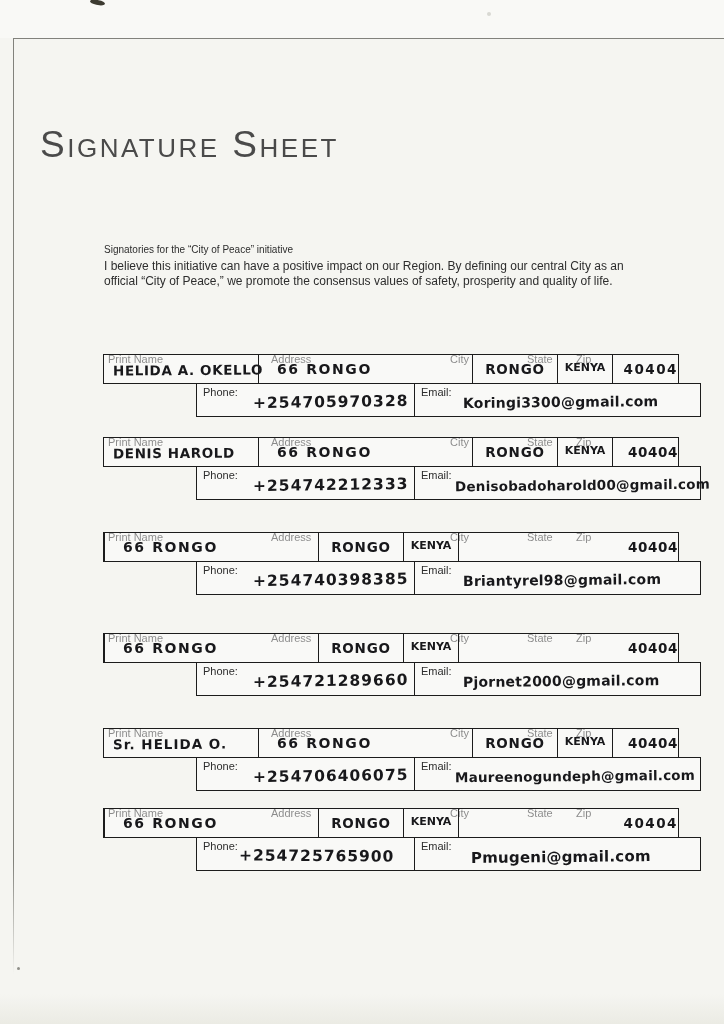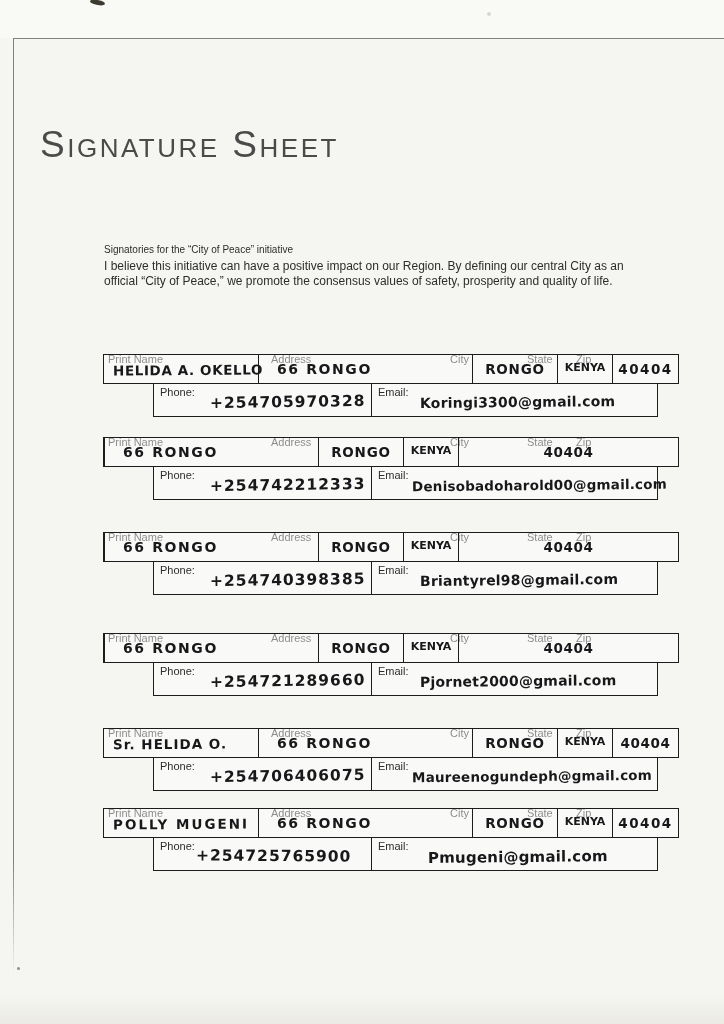--- a/index.html
+++ b/index.html
@@ -47,28 +47,28 @@
   .block:nth-of-type(5){ top:715px; }
   .block:nth-of-type(6){ top:795px; }
 
   .hdr { position:relative; height:13px; font-size:11px; color:#2d2d2d; }
   .lbl { position:absolute; top:0; white-space:nowrap;margin-top:12px; }
   .l-pn{ left:5px; }  .l-ad{ left:168px; } .l-ci{ left:347px; }
   .l-st{ left:424px; } .l-zp{ left:473px; }
 
   .row1 { position:relative; display:flex; height:30px;
           border:1.5px solid #1c1c1c; background:rgba(255,255,255,0.45); }
-  .row2 { position:relative; display:flex; height:34px; margin-left:50px; margin-top:-1.5px;
+  .row2 { position:relative; display:flex; height:34px; margin-left:93px; margin-top:-1.5px;
           width:505px; border:1.5px solid #1c1c1c; background:rgba(255,255,255,0.45); }
   .cell { position:relative; height:100%; }
   .c-name { width:154px;text-decoration:underline; }
   .c-addr { width:214px; border-left:1.5px solid #1c1c1c; }
   .c-city { width:85px;  border-left:1.5px solid #1c1c1c; text-align:center; }
   .c-state{ width:55px;  border-left:1.5px solid #1c1c1c; text-align:center; }
-  .c-zip  { flex:1;      border-left:1.5px solid #1c1c1c; text-align:center; }
+  .c-zip  { flex:1;      border-left:1.5px solid #1c1c1c; text-align:right; }
   .c-phone{ width:218px; border-right:1.5px solid #1c1c1c; }
   .c-email{ flex:1; }
   .flabel { position:absolute; left:6px; top:2px; font-size:11px; color:#2d2d2d; }
 
   
   .hw { font-family:"DejaVu Sans", sans-serif; font-weight:bold; color:#18181b;
         display:inline-block; white-space:nowrap; }
   .hw-name  { font-size:13.5px; padding:7px 0 0 9px; letter-spacing:0.6px; transform:rotate(-0.4deg); }
   .hw-addr  { font-size:14px; padding:6px 0 0 18px; letter-spacing:1.6px; }
   .hw-city  { font-size:13.5px; padding-top:6px; letter-spacing:0.8px; }
@@ -144,20 +144,23 @@
 
   <section class="block">
     <div class="hdr">
       <span class="lbl l-pn">Print Name</span>
       <span class="lbl l-ad">Address</span>
       <span class="lbl l-ci">City</span>
       <span class="lbl l-st">State</span>
       <span class="lbl l-zp">Zip</span>
     </div>
     <div class="row1">
+      <div class="cell c-name">
+        <span class="hw hw-name">DENIS HAROLD</span>
+      </div>
       <div class="cell c-addr">
         <span class="hw hw-addr">66 RONGO</span>
       </div>
       <div class="cell c-city">
         <span class="hw hw-city">RONGO</span>
       </div>
       <div class="cell c-state">
         <span class="hw hw-state">KENYA</span>
       </div>
       <div class="cell c-zip">
@@ -283,23 +286,20 @@
 
   <section class="block">
     <div class="hdr">
       <span class="lbl l-pn">Print Name</span>
       <span class="lbl l-ad">Address</span>
       <span class="lbl l-ci">City</span>
       <span class="lbl l-st">State</span>
       <span class="lbl l-zp">Zip</span>
     </div>
     <div class="row1">
-      <div class="cell c-name">
-        <span class="hw hw-name">POLLY MUGENI</span>
-      </div>
       <div class="cell c-addr">
         <span class="hw hw-addr">66 RONGO</span>
       </div>
       <div class="cell c-city">
         <span class="hw hw-city">RONGO</span>
       </div>
       <div class="cell c-state">
         <span class="hw hw-state">KENYA</span>
       </div>
       <div class="cell c-zip">

